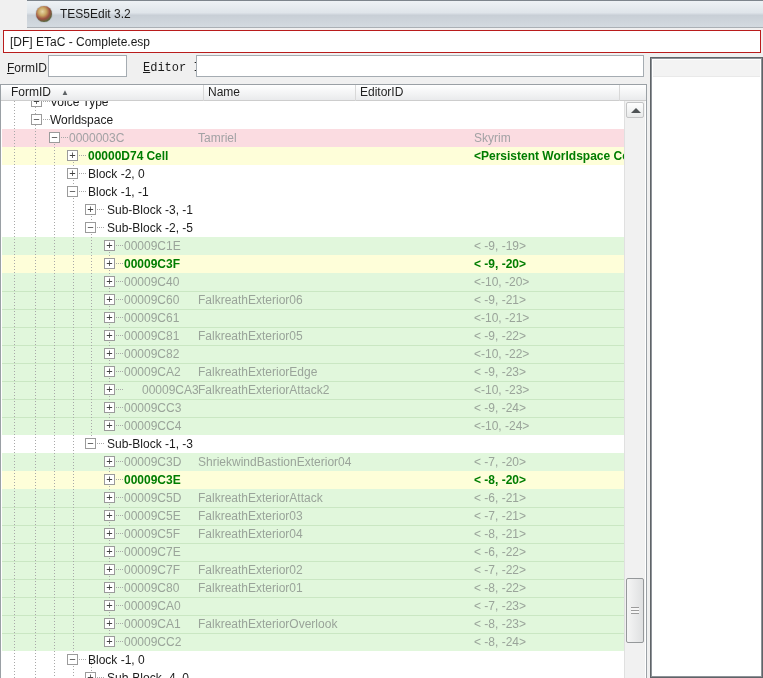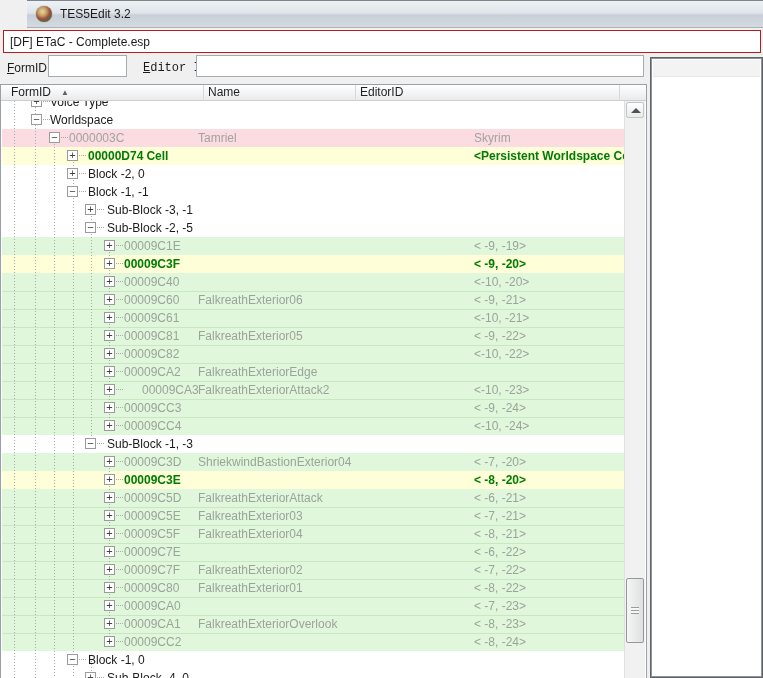--- a/index.html
+++ b/index.html
@@ -159,21 +159,21 @@
         <div class="row r-cat"><span class="exp" style="left: 65px;">−</span><span class="c1" style="left: 86px;">Block -1, -1</span></div>
         <div class="row r-cat"><span class="exp" style="left: 83px;">+</span><span class="c1" style="left: 105px;">Sub-Block -3, -1</span></div>
         <div class="row r-cat"><span class="exp" style="left: 83px;">−</span><span class="c1" style="left: 105px;">Sub-Block -2, -5</span></div>
         <div class="row r-green"><span class="exp" style="left: 102px;">+</span><span class="c1" style="left: 122px;">00009C1E</span><span class="c3">&lt; -9, -19&gt;</span></div>
         <div class="row r-yellow"><span class="exp" style="left: 102px;">+</span><span class="c1" style="left: 122px;">00009C3F</span><span class="c3">&lt; -9, -20&gt;</span></div>
         <div class="row r-green"><span class="exp" style="left: 102px;">+</span><span class="c1" style="left: 122px;">00009C40</span><span class="c3">&lt;-10, -20&gt;</span></div>
         <div class="row r-green"><span class="exp" style="left: 102px;">+</span><span class="c1" style="left: 122px;">00009C60</span><span class="c2">FalkreathExterior06</span><span class="c3">&lt; -9, -21&gt;</span></div>
         <div class="row r-green"><span class="exp" style="left: 102px;">+</span><span class="c1" style="left: 122px;">00009C61</span><span class="c3">&lt;-10, -21&gt;</span></div>
         <div class="row r-green"><span class="exp" style="left: 102px;">+</span><span class="c1" style="left: 122px;">00009C81</span><span class="c2">FalkreathExterior05</span><span class="c3">&lt; -9, -22&gt;</span></div>
         <div class="row r-green"><span class="exp" style="left: 102px;">+</span><span class="c1" style="left: 122px;">00009C82</span><span class="c3">&lt;-10, -22&gt;</span></div>
-        <div class="row r-green"><span class="exp" style="left: 102px;">+</span><span class="c1" style="left: 122px;">00009CA2</span><span class="c2">FalkreathExteriorEdge</span></div>
+        <div class="row r-green"><span class="exp" style="left: 102px;">+</span><span class="c1" style="left: 122px;">00009CA2</span><span class="c2">FalkreathExteriorEdge</span><span class="c3">&lt; -9, -23&gt;</span></div>
         <div class="row r-green"><span class="exp" style="left: 102px;">+</span><span class="c1" style="left: 122px; margin-left: 18px;">00009CA3</span><span class="c2">FalkreathExteriorAttack2</span><span class="c3">&lt;-10, -23&gt;</span></div>
         <div class="row r-green"><span class="exp" style="left: 102px;">+</span><span class="c1" style="left: 122px;">00009CC3</span><span class="c3">&lt; -9, -24&gt;</span></div>
         <div class="row r-green"><span class="exp" style="left: 102px;">+</span><span class="c1" style="left: 122px;">00009CC4</span><span class="c3">&lt;-10, -24&gt;</span></div>
         <div class="row r-cat"><span class="exp" style="left: 83px;">−</span><span class="c1" style="left: 105px;">Sub-Block -1, -3</span></div>
         <div class="row r-green"><span class="exp" style="left: 102px;">+</span><span class="c1" style="left: 122px;">00009C3D</span><span class="c2">ShriekwindBastionExterior04</span><span class="c3">&lt; -7, -20&gt;</span></div>
         <div class="row r-yellow"><span class="exp" style="left: 102px;">+</span><span class="c1" style="left: 122px;">00009C3E</span><span class="c3">&lt; -8, -20&gt;</span></div>
         <div class="row r-green"><span class="exp" style="left: 102px;">+</span><span class="c1" style="left: 122px;">00009C5D</span><span class="c2">FalkreathExteriorAttack</span><span class="c3">&lt; -6, -21&gt;</span></div>
         <div class="row r-green"><span class="exp" style="left: 102px;">+</span><span class="c1" style="left: 122px;">00009C5E</span><span class="c2">FalkreathExterior03</span><span class="c3">&lt; -7, -21&gt;</span></div>
         <div class="row r-green"><span class="exp" style="left: 102px;">+</span><span class="c1" style="left: 122px;">00009C5F</span><span class="c2">FalkreathExterior04</span><span class="c3">&lt; -8, -21&gt;</span></div>
         <div class="row r-green"><span class="exp" style="left: 102px;">+</span><span class="c1" style="left: 122px;">00009C7E</span><span class="c3">&lt; -6, -22&gt;</span></div>

